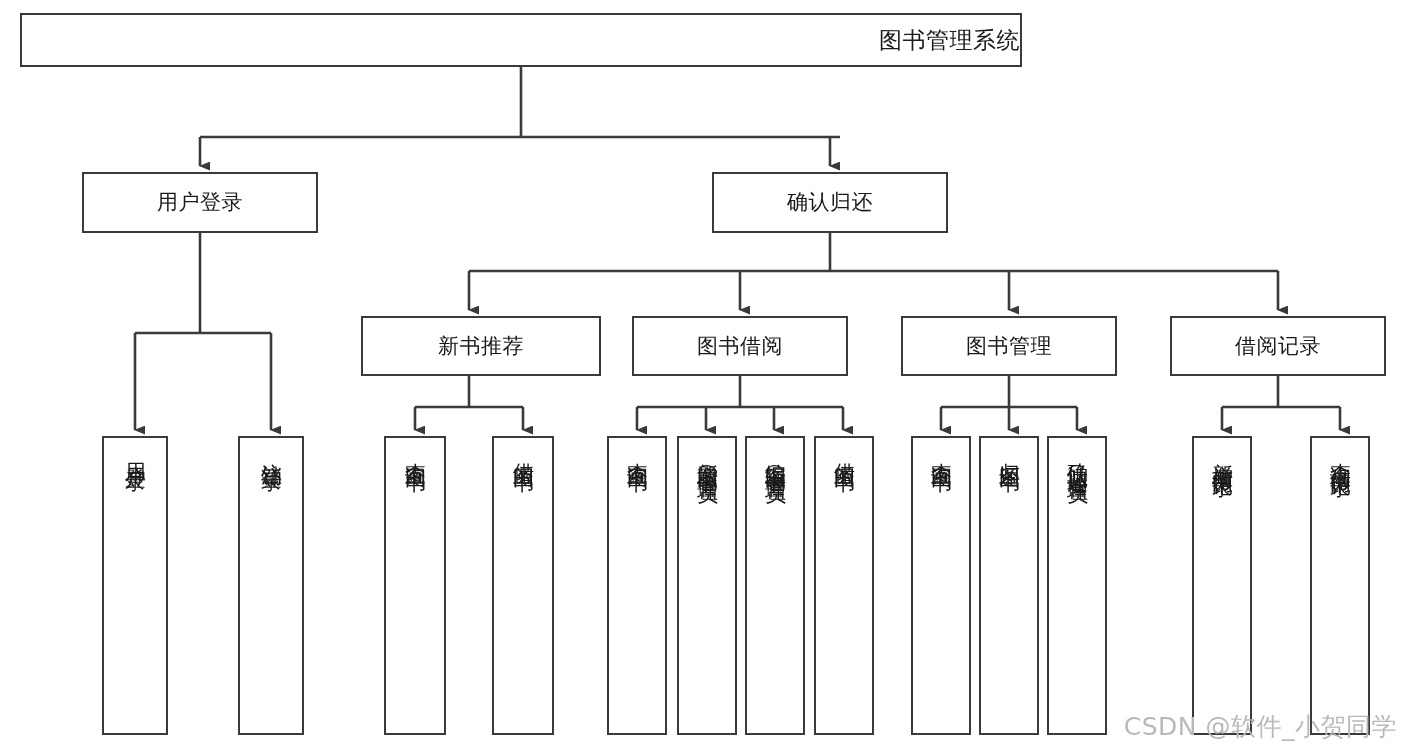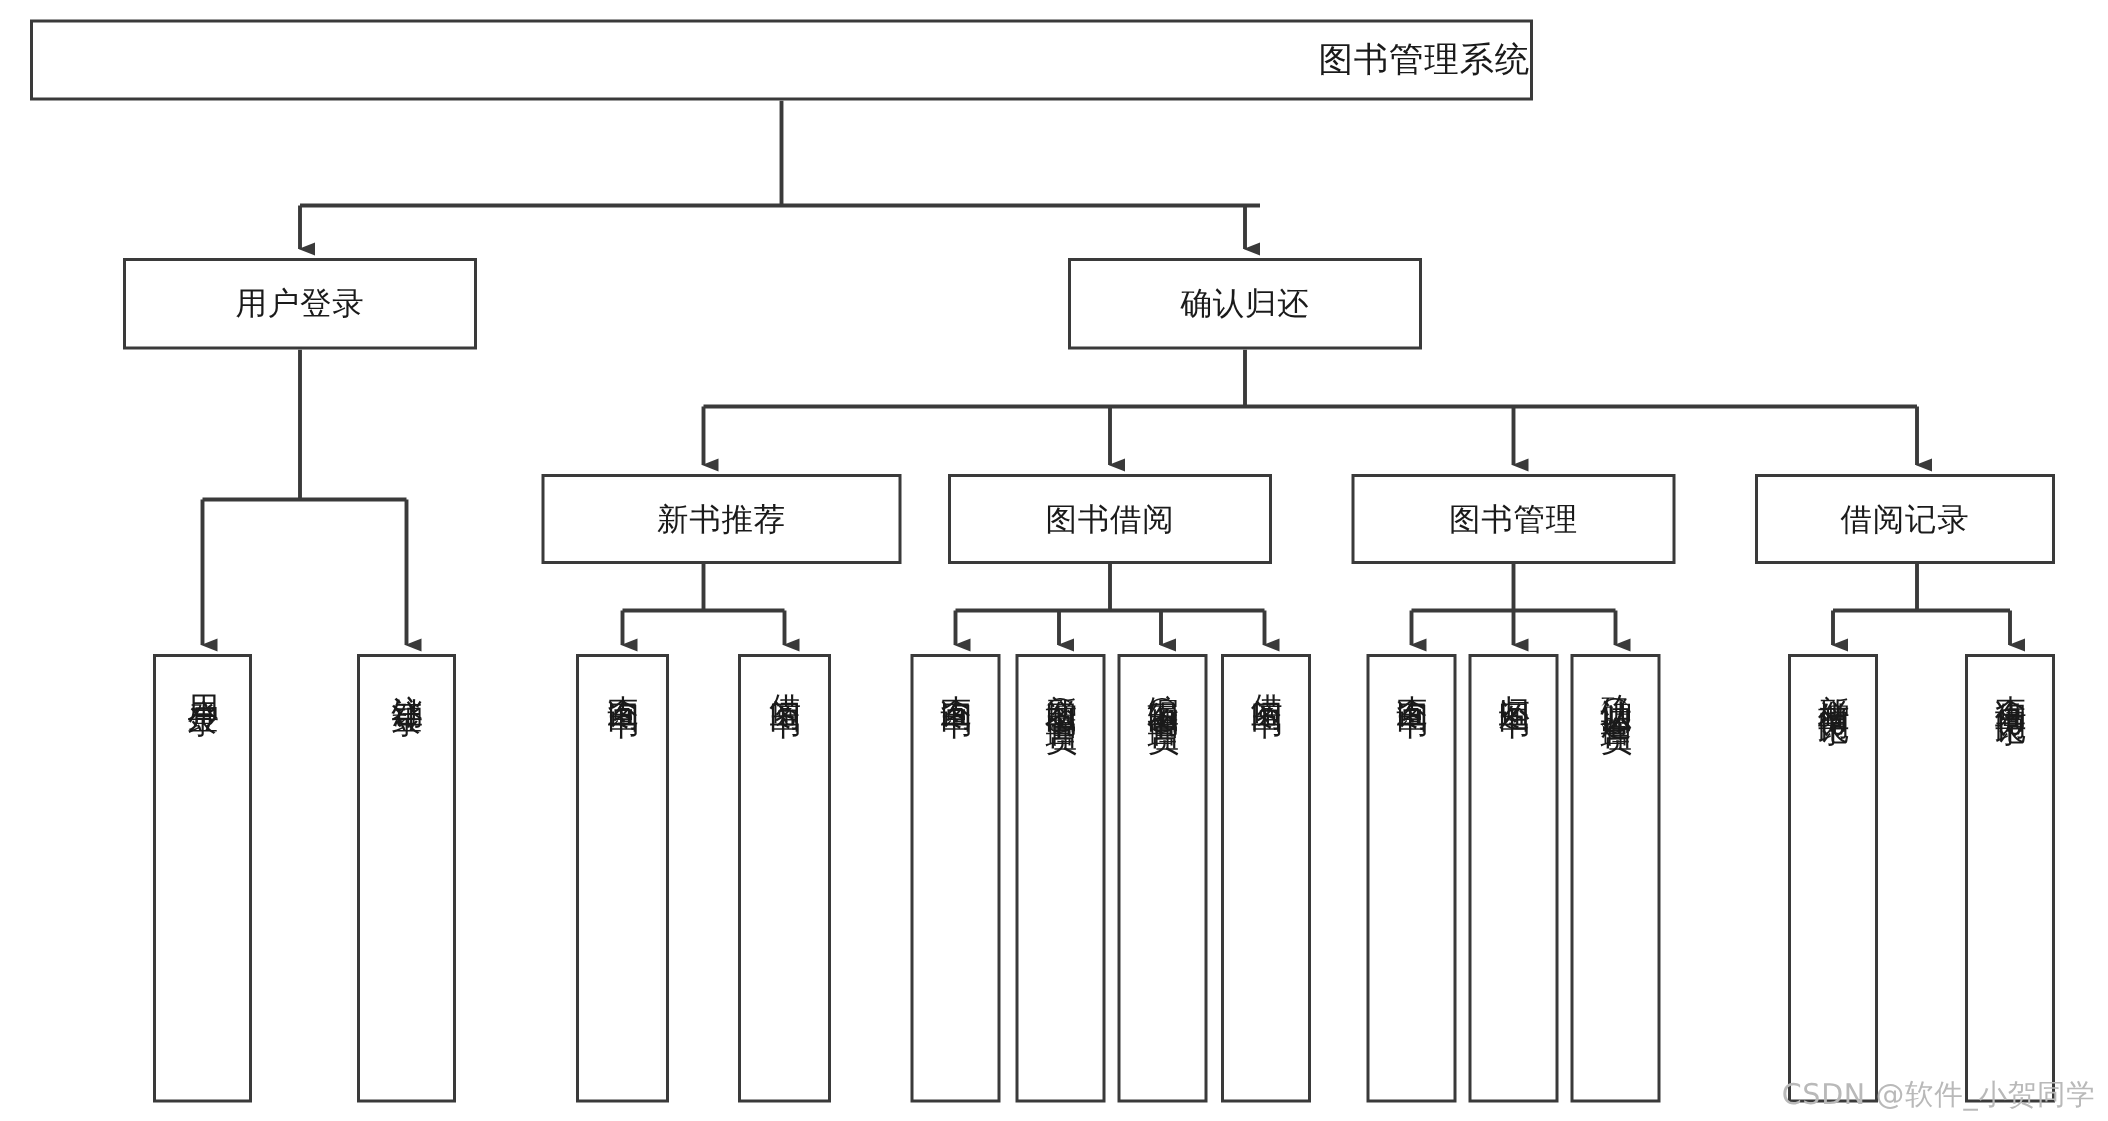--- a/index.html
+++ b/index.html
@@ -58,21 +58,21 @@
     font-size:21px;
     letter-spacing:3px;
     line-height:1;
     white-space:pre;
   }
   
   #watermark{
     position:absolute;
     right:8px;
     bottom:4px;
-    font-size:19px;
+    font-size:25px;
     color:#b9b9b9;
     letter-spacing:0.5px;
     z-index:5;
     white-space:nowrap;
     user-select:none;
   }
 </style>
 </head>
 <body>
 
@@ -145,21 +145,21 @@
   </div>
 
   <div class="node mid" style="left:632px; top:316px; width:216px; height:60px;">
     <span class="label">图书借阅</span>
   </div>
 
   <div class="node mid" style="left:901px; top:316px; width:216px; height:60px;">
     <span class="label">图书管理</span>
   </div>
 
-  <div class="node mid" style="left:1170px; top:316px; width:200px; height:60px;">
+  <div class="node mid" style="left:1170px; top:316px; width:216px; height:60px;">
     <span class="label">借阅记录</span>
   </div>
 
   <div class="node leaf" style="left:102px; top:436px; width:66px; height:299px;">
     <span class="label">用户登录</span>
   </div>
 
   <div class="node leaf" style="left:238px; top:436px; width:66px; height:299px;">
     <span class="label">注销登录</span>
   </div>

